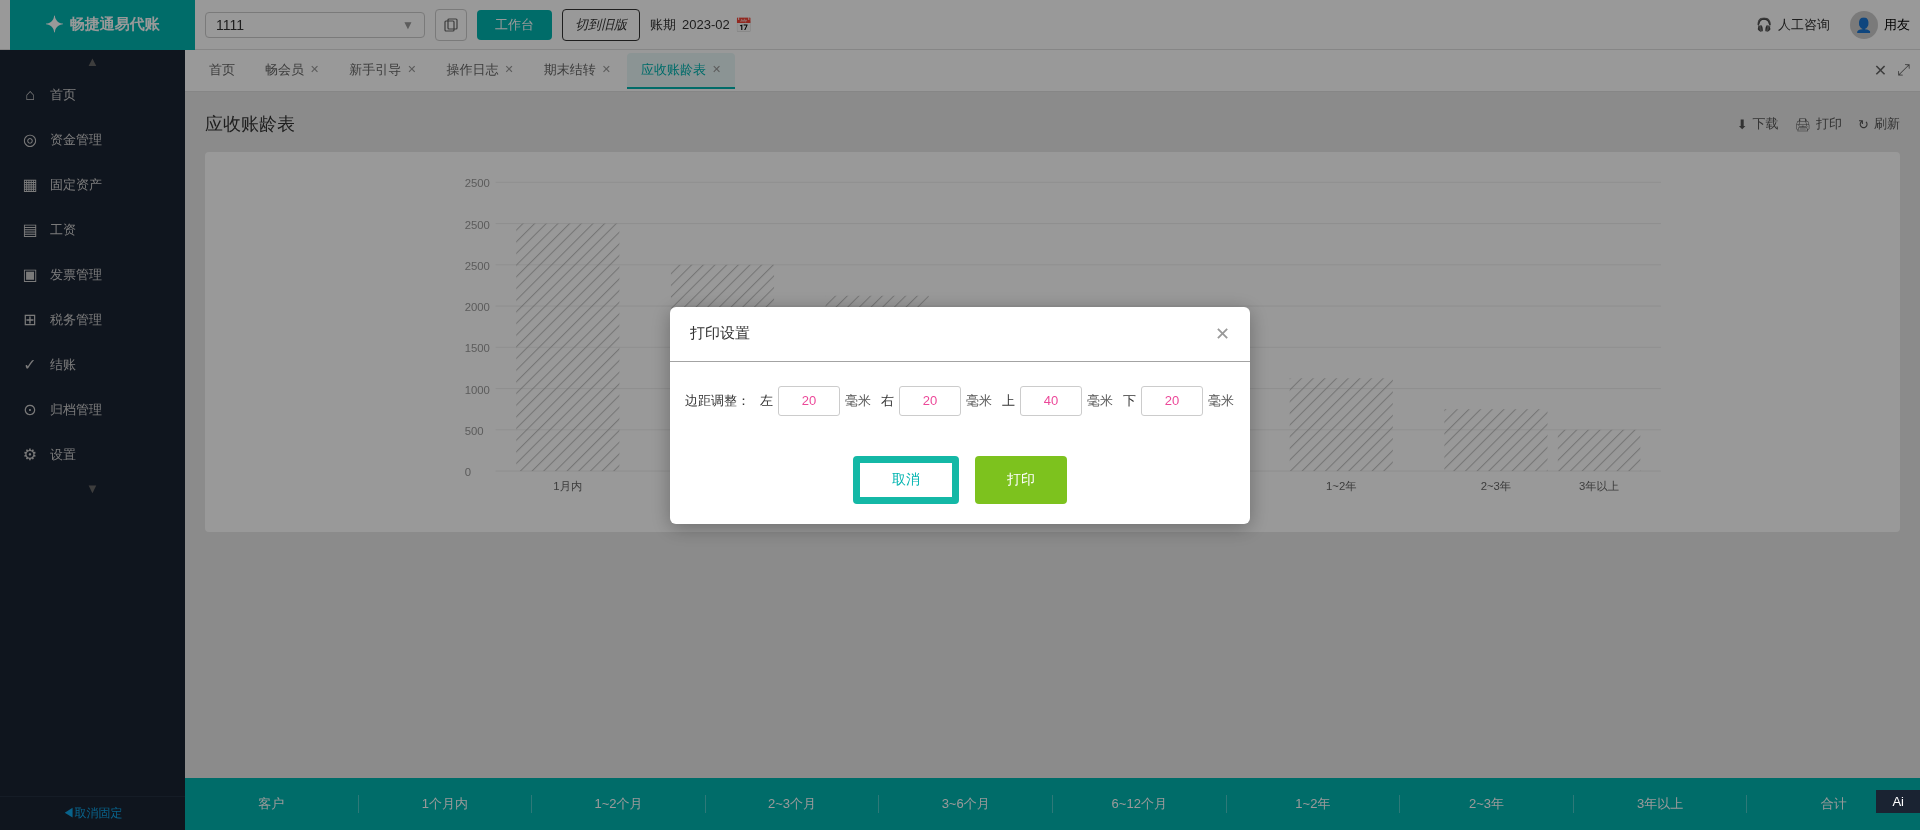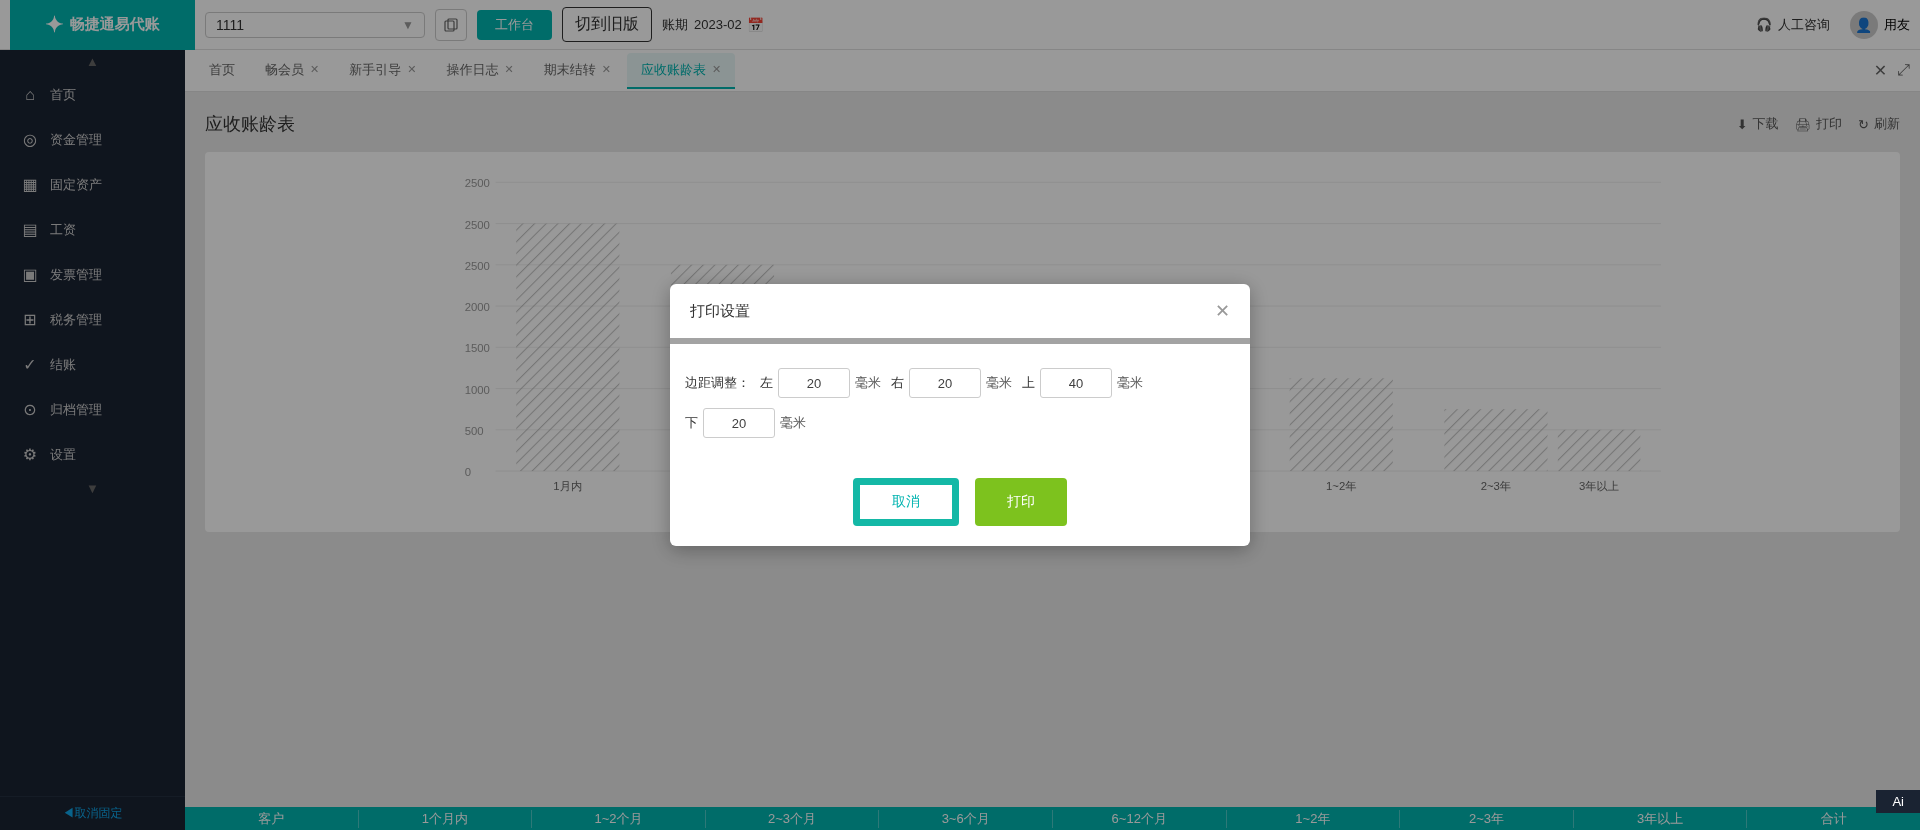--- a/index.html
+++ b/index.html
@@ -29,21 +29,21 @@
       width: 32px; height: 32px; border: 1px solid #ccc; border-radius: 4px;
       display: flex; align-items: center; justify-content: center;
       cursor: pointer; background: #fff; color: #666;
     }
     .workbench-btn {
       background: #00b4b0; color: #fff; border: none; border-radius: 4px;
       padding: 6px 18px; font-size: 13px; cursor: pointer;
     }
     .switch-old-btn {
       border: 1px solid #333; background: #fff; color: #333;
-      border-radius: 4px; padding: 6px 12px; font-size: 16px; cursor: pointer;
+      border-radius: 4px; padding: 6px 12px; font-size: 13px; cursor: pointer; font-style: italic;
     }
     .account-period {
       display: flex; align-items: center; gap: 6px; font-size: 13px; color: #333;
     }
     .calendar-icon { color: #00b4b0; font-size: 14px; }
     .header-right {
       margin-left: auto; display: flex; align-items: center; gap: 20px;
     }
     .support-btn { display: flex; align-items: center; gap: 5px; color: #333; cursor: pointer; font-size: 13px; }
     .user-area { display: flex; align-items: center; gap: 6px; cursor: pointer; }
@@ -113,53 +113,53 @@
     
     .chart-area {
       background: #fff; border-radius: 4px; padding: 20px;
       min-height: 380px; position: relative;
     }
     .chart-svg { width: 100%; height: 330px; }
 
     
     .bottom-table {
       position: absolute; bottom: 0; left: 0; right: 0;
-      background: #00b4b0; height: 23px;
+      background: #00b4b0; height: 52px;
       display: flex; align-items: center;
     }
     .table-col {
       flex: 1; text-align: center; color: #fff; font-size: 13px;
       border-right: 1px solid rgba(255,255,255,0.3); padding: 0 8px;
     }
     .table-col:last-child { border-right: none; }
 
     
     .modal-overlay {
       position: fixed; top: 0; left: 0; right: 0; bottom: 0;
       background: rgba(0,0,0,0.4); z-index: 1000;
       display: flex; align-items: center; justify-content: center;
     }
     .modal {
       background: #fff; border-radius: 6px; padding: 0;
       width: 580px; box-shadow: 0 4px 20px rgba(0,0,0,0.3);
     }
     .modal-header {
       display: flex; align-items: center; justify-content: space-between;
-      padding: 16px 20px; border-bottom: 6px solid #a3a3a3;
+      padding: 16px 20px; border-bottom: 1px solid #a3a3a3;
     }
     .modal-title { font-size: 15px; color: #333; font-weight: 500; }
     .modal-close { cursor: pointer; color: #999; font-size: 18px; }
     .modal-body { padding: 24px 15px; }
     .margin-row { display: flex; align-items: center; gap: 10px; flex-wrap: wrap; }
     .margin-label { font-size: 13px; color: #333; }
     .margin-group { display: flex; align-items: center; gap: 5px; }
     .margin-dir { font-size: 13px; color: #333; }
     .margin-input {
-      width: 72px; height: 30px; border: 1px solid #ccc; border-radius: 3px;
-      text-align: center; font-size: 13px; color: #404040; outline: none;
+      width: 62px; height: 30px; border: 1px solid #ccc; border-radius: 3px;
+      text-align: center; font-size: 13px; color: #ec4899; outline: none;
     }
     .margin-unit { font-size: 13px; color: #555; }
     .modal-footer {
       display: flex; justify-content: center; gap: 16px;
       padding: 16px 20px 20px;
     }
     .cancel-btn {
       padding: 8px 32px; border: 7px solid #14b8a6; background: #fff;
       color: #00b4b0; border-radius: 4px; cursor: pointer; font-size: 14px;
     }

